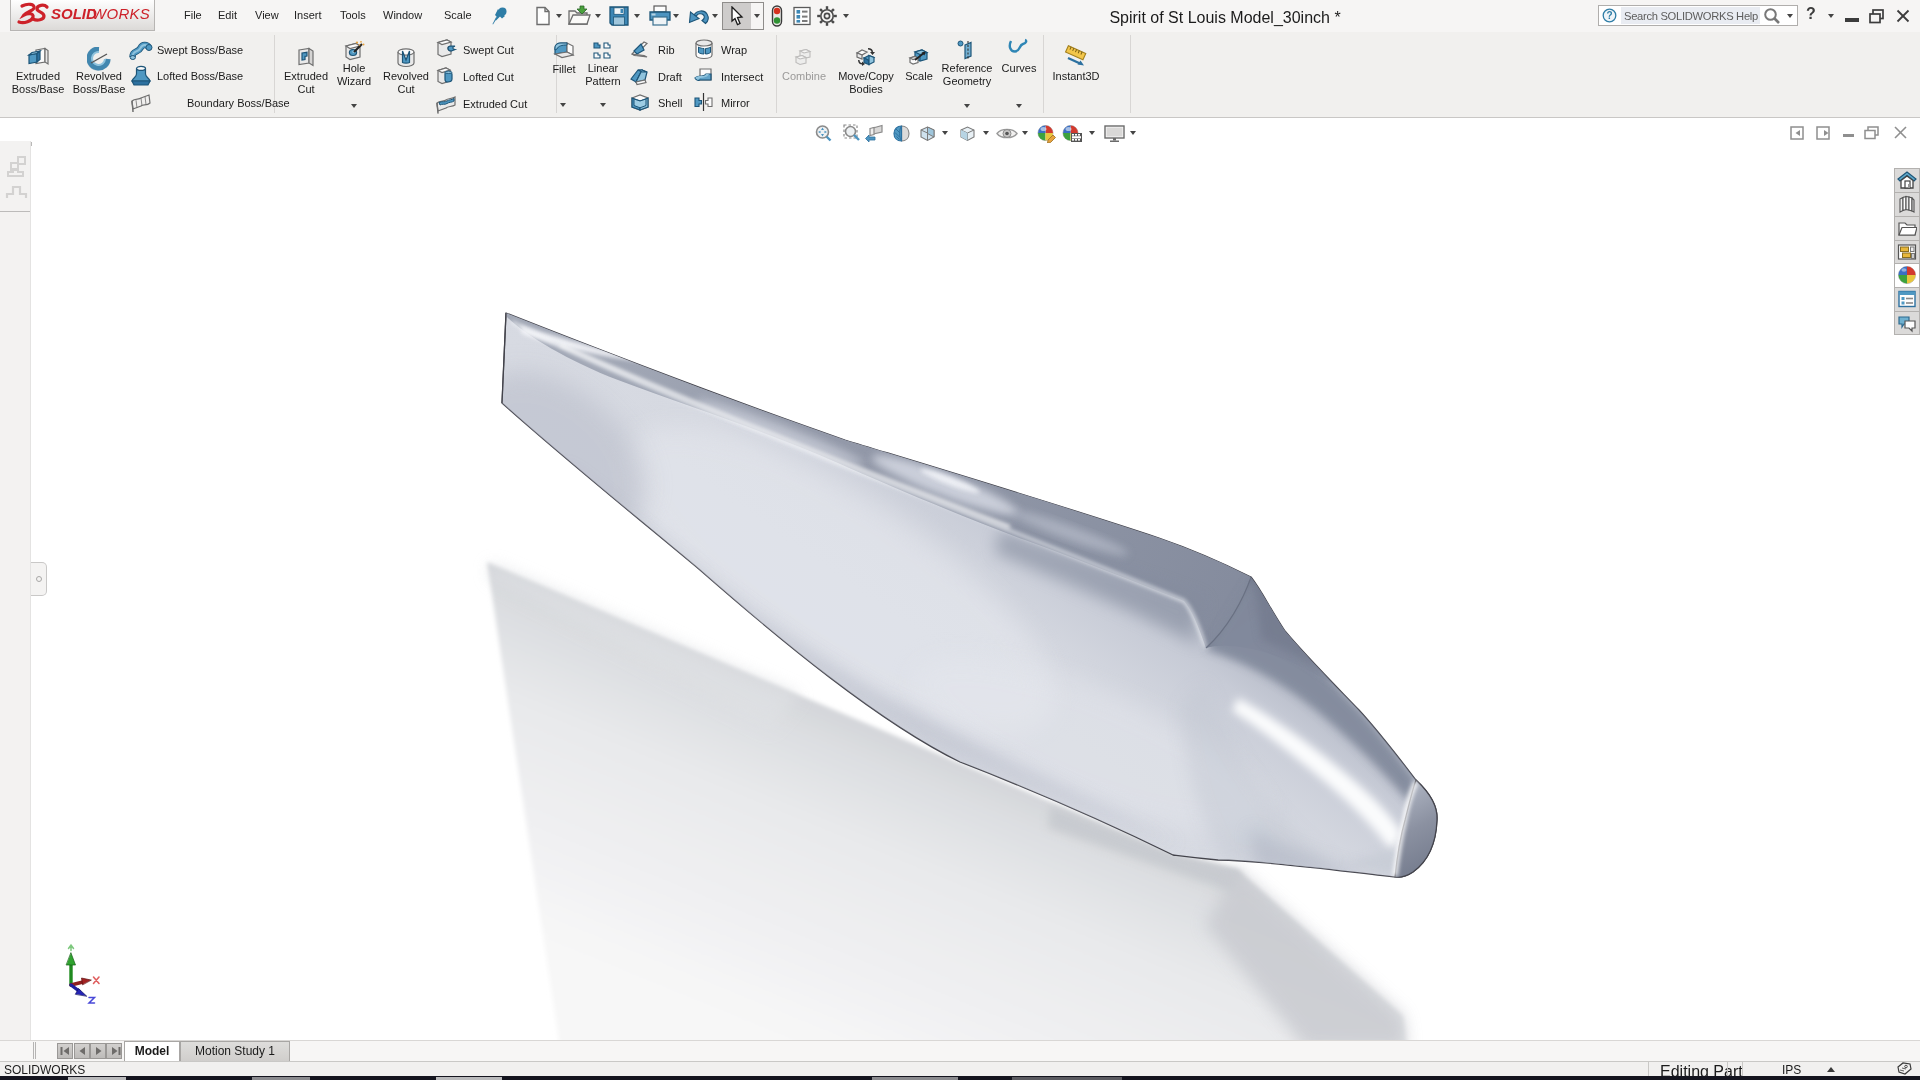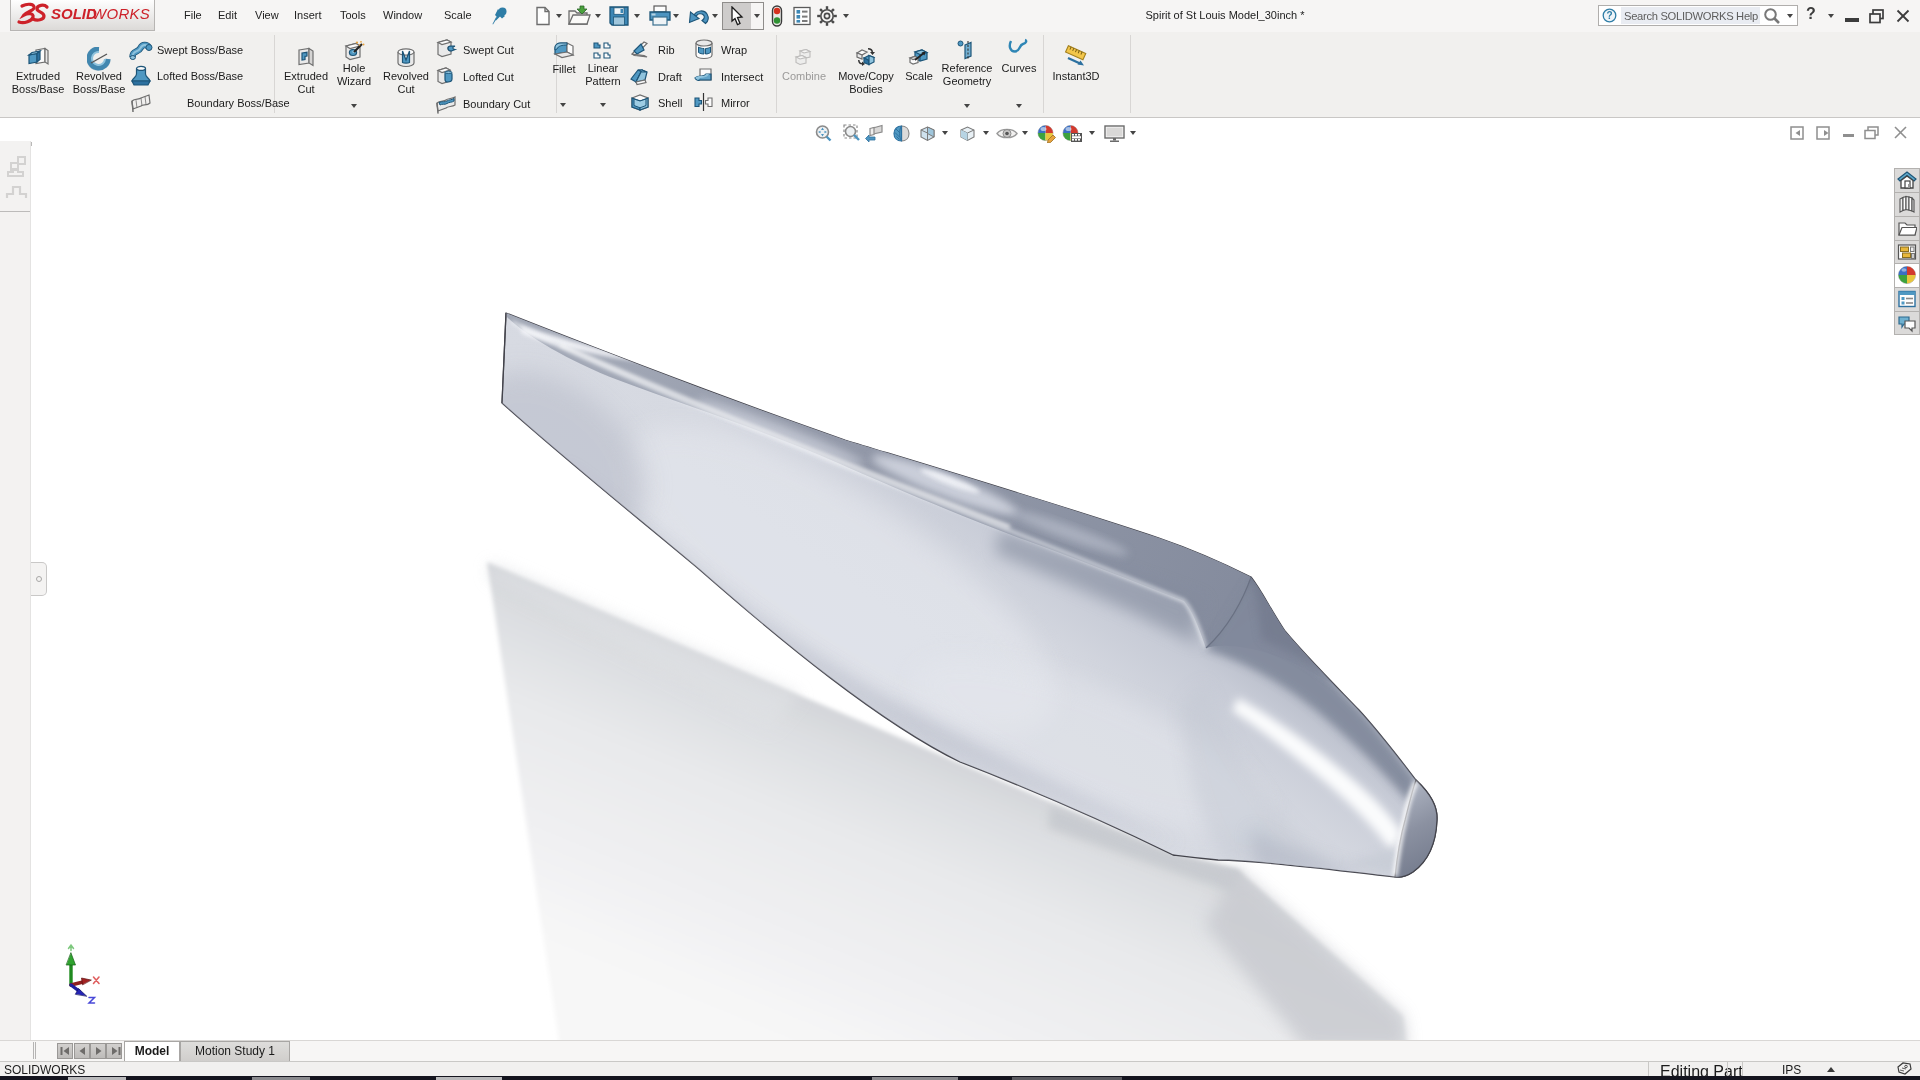--- a/index.html
+++ b/index.html
@@ -245,21 +245,21 @@
    <line x1="1.2" y1="11" x2="4.2" y2="11"></line>
           <line x1="17.8" y1="11" x2="20.8" y2="11"></line>
    <line x1="4.1" y1="4.1" x2="6.2" y2="6.2"></line>
           <line x1="15.8" y1="15.8" x2="17.9" y2="17.9"></line>
    <line x1="4.1" y1="17.9" x2="6.2" y2="15.8"></line>
           <line x1="15.8" y1="6.2" x2="17.9" y2="4.1"></line>
   </g>
  </svg>
  <div class="abs dd" style="left:843px;top:14px;"></div>
 
- <div class="abs" style="left:1030px;top:9px;width:390px;text-align:center;font-size:11px;color:#1b1b1b;white-space:nowrap;">Spirit of St Louis Model_30inch *</div>
+ <div class="abs" style="left:1030px;top:9px;width:390px;text-align:center;font-size:16px;color:#1b1b1b;white-space:nowrap;">Spirit of St Louis Model_30inch *</div>
 
  <div class="abs" style="left:1598px;top:5px;width:200px;height:21px;background:#ffffff;border:1px solid #b0aeac;"></div>
  <svg class="abs" style="left:1602px;top:8px;" width="15" height="15" viewBox="0 0 15 15">
    <circle cx="7.5" cy="7.5" r="6.3" fill="#eef4f8" stroke="#2e7da6" stroke-width="1.3"></circle>
    <text x="7.5" y="11" text-anchor="middle" font-size="10" font-weight="bold" fill="#2e7da6" font-family="Liberation Sans">?</text>
  </svg>
  <div class="abs" style="left:1621px;top:7px;width:139px;height:17px;background:#e9ecf2;"></div>
  <div class="abs" style="left:1624px;top:10px;font-size:11.2px;letter-spacing:-0.3px;color:#5d5d5d;">Search SOLIDWORKS Help</div>
  <svg class="abs" style="left:1763px;top:7px;" width="18" height="18" viewBox="0 0 18 18">
    <circle cx="7.5" cy="7.5" r="5.3" fill="none" stroke="#787878" stroke-width="2"></circle>
@@ -368,21 +368,21 @@
         <path d="M12,3 L16,5 L8,7.5 L4,5.5 Z" fill="#fbfbfb" stroke="#6f6f6f" stroke-width="1.2"></path>
         <path d="M13,6.5 C16,6.5 18,7.5 18,9.5 L18,14 C18,16 16,17 13.5,17 C12,17 11,16 11,14.5 L11,9 C11,7.5 11.5,6.5 13,6.5 Z" fill="#4f98c2" stroke="#1d5578" stroke-width="1.2"></path>
         <ellipse cx="14.5" cy="7.3" rx="3.4" ry="1.2" fill="#8fc3dd" stroke="#1d5578" stroke-width="0.9"></ellipse>
       </svg>
 <div class="abs lbl" style="left:463px;top:38.5px;text-align:left;color:#1b1b1b;">Lofted Cut</div>
 <svg class="abs" style="left:434px;top:60px;" width="24" height="24" viewBox="0 0 24 24">
         <path d="M3,11 C6,8 10,10 12,8 C14,6 18,7 21,5 L21,13 C18,15 14,14 12,16 L4,19 Z" fill="#e9e9e9" stroke="#6f6f6f" stroke-width="1.2"></path>
         <path d="M5,10.5 C8,9 11,10.5 13,9 C15,7.5 18,8 20,6.5 L20,9 C18,10.5 15,10 13,11.5 C11,13 8,11.5 6,13 Z" fill="#4f98c2" stroke="#1d5578" stroke-width="1"></path>
         <path d="M3,11 L4,19 L4,21.5 L3,14 Z" fill="#d8d7d6" stroke="#6f6f6f" stroke-width="1"></path>
       </svg>
-<div class="abs lbl" style="left:463px;top:65.5px;text-align:left;color:#1b1b1b;">Boundary Cut</div>
+<div class="abs lbl" style="left:463px;top:65.5px;text-align:left;color:#1b1b1b;">Extruded Cut</div>
 <svg class="abs" style="left:552px;top:8px;" width="24" height="24" viewBox="0 0 24 24">
         <path d="M3,8 C3,4.5 6,3 9,3 L15,3 L15,12 L3,14 Z" fill="#4f98c2" stroke="#1d5578" stroke-width="1.2"></path>
         <path d="M9,3 C12,3 15,4.5 15,8 L15,12" fill="none"></path>
         <path d="M15,3 L21,6 L21,15 L15,12 Z" fill="#fbfbfb" stroke="#6f6f6f" stroke-width="1.2"></path>
         <path d="M3,14 L15,12 L21,15 L10,17.5 Z" fill="#e9e9e9" stroke="#6f6f6f" stroke-width="1.2"></path>
         <path d="M3,8 C3,4.5 6,3 9,3 L15,3 L15,5 C10,5 6,6 5,9 L3,10 Z" fill="#8fc3dd" stroke="#1d5578" stroke-width="1"></path>
       </svg>
 <div class="abs lbl" style="left:519px;top:31px;width:90px;color:#1b1b1b;">Fillet</div>
 <div class="abs dd" style="left:559.5px;top:71px;"></div>
 <svg class="abs" style="left:591px;top:7px;" width="24" height="24" viewBox="0 0 24 24">

